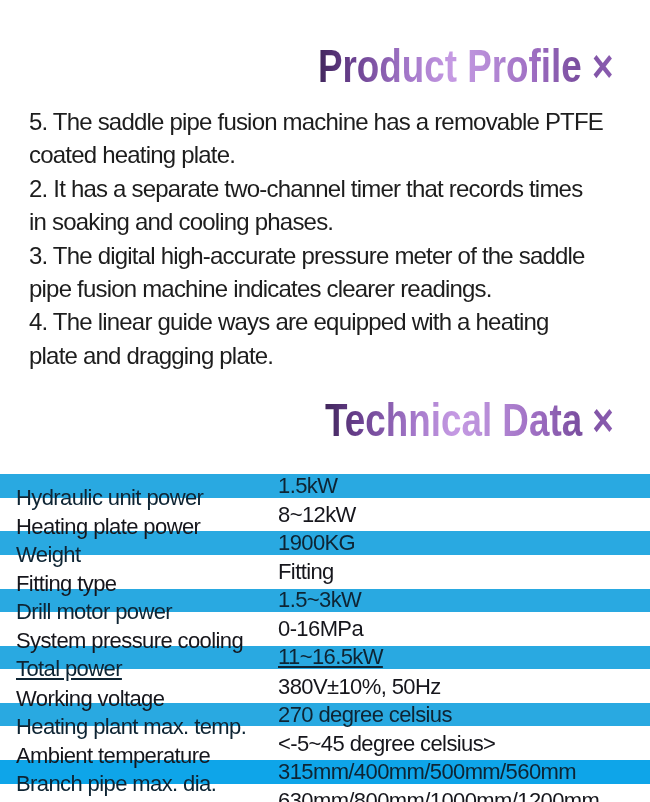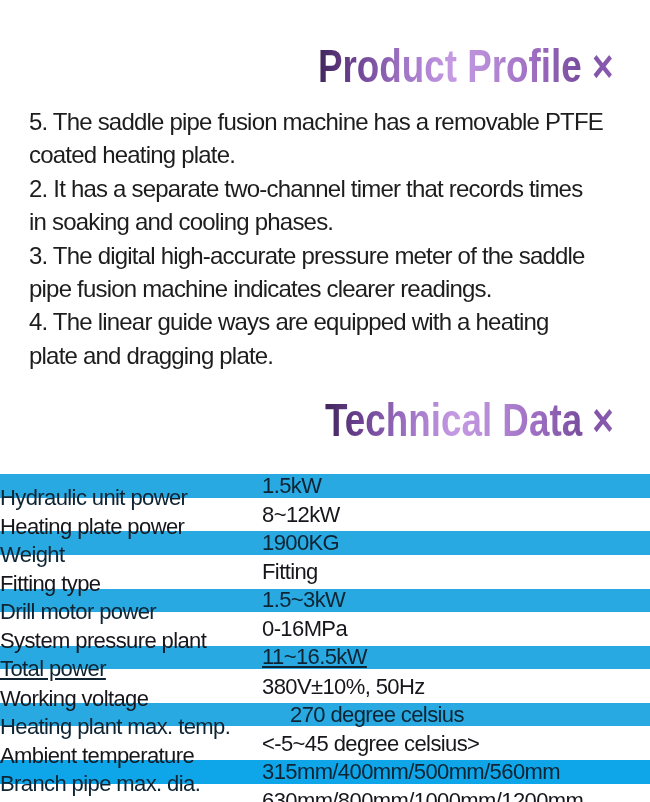--- a/index.html
+++ b/index.html
@@ -63,21 +63,21 @@
     color:#16161c;
   }
   .spec-row.highlight{
     background:#29a9e1;
     border-top:2px solid #ffffff;
     border-bottom:3px solid #ffffff;
     color:#0e2433;
   }
   .spec-label{
     flex:0 0 262px;
-    padding-left:0;
+    padding-left:16px;
     white-space:nowrap;
     overflow:visible;
     margin-top:24px;
   }
   .spec-value{
     flex:1;
     white-space:nowrap;
   }
 </style>
 </head>
@@ -124,35 +124,35 @@
     <div class="spec-label">Fitting type</div>
     <div class="spec-value">Fitting</div>
   </div>
 
   <div class="spec-row highlight" style="background: rgb(41, 169, 225);">
     <div class="spec-label">Drill motor power</div>
     <div class="spec-value">1.5~3kW</div>
   </div>
 
   <div class="spec-row">
-    <div class="spec-label">System pressure plant</div>
+    <div class="spec-label">System pressure cooling</div>
     <div class="spec-value">0-16MPa</div>
   </div>
 
   <div class="spec-row highlight" style="background: rgb(41, 169, 225); text-decoration: underline;">
     <div class="spec-label">Total power</div>
     <div class="spec-value">11~16.5kW</div>
   </div>
 
   <div class="spec-row">
     <div class="spec-label">Working voltage</div>
     <div class="spec-value">380V±10%, 50Hz</div>
   </div>
 
-  <div class="spec-row highlight" style="background: rgb(41, 169, 225); gap: 28px;">
+  <div class="spec-row highlight" style="background: rgb(41, 169, 225);">
     <div class="spec-label">Heating plant max. temp.</div>
     <div class="spec-value">270 degree celsius</div>
   </div>
 
   <div class="spec-row">
     <div class="spec-label">Ambient temperature</div>
     <div class="spec-value">&lt;-5~45 degree celsius&gt;</div>
   </div>
 
   <div class="spec-row highlight" style="background: #0ea5e9;">

